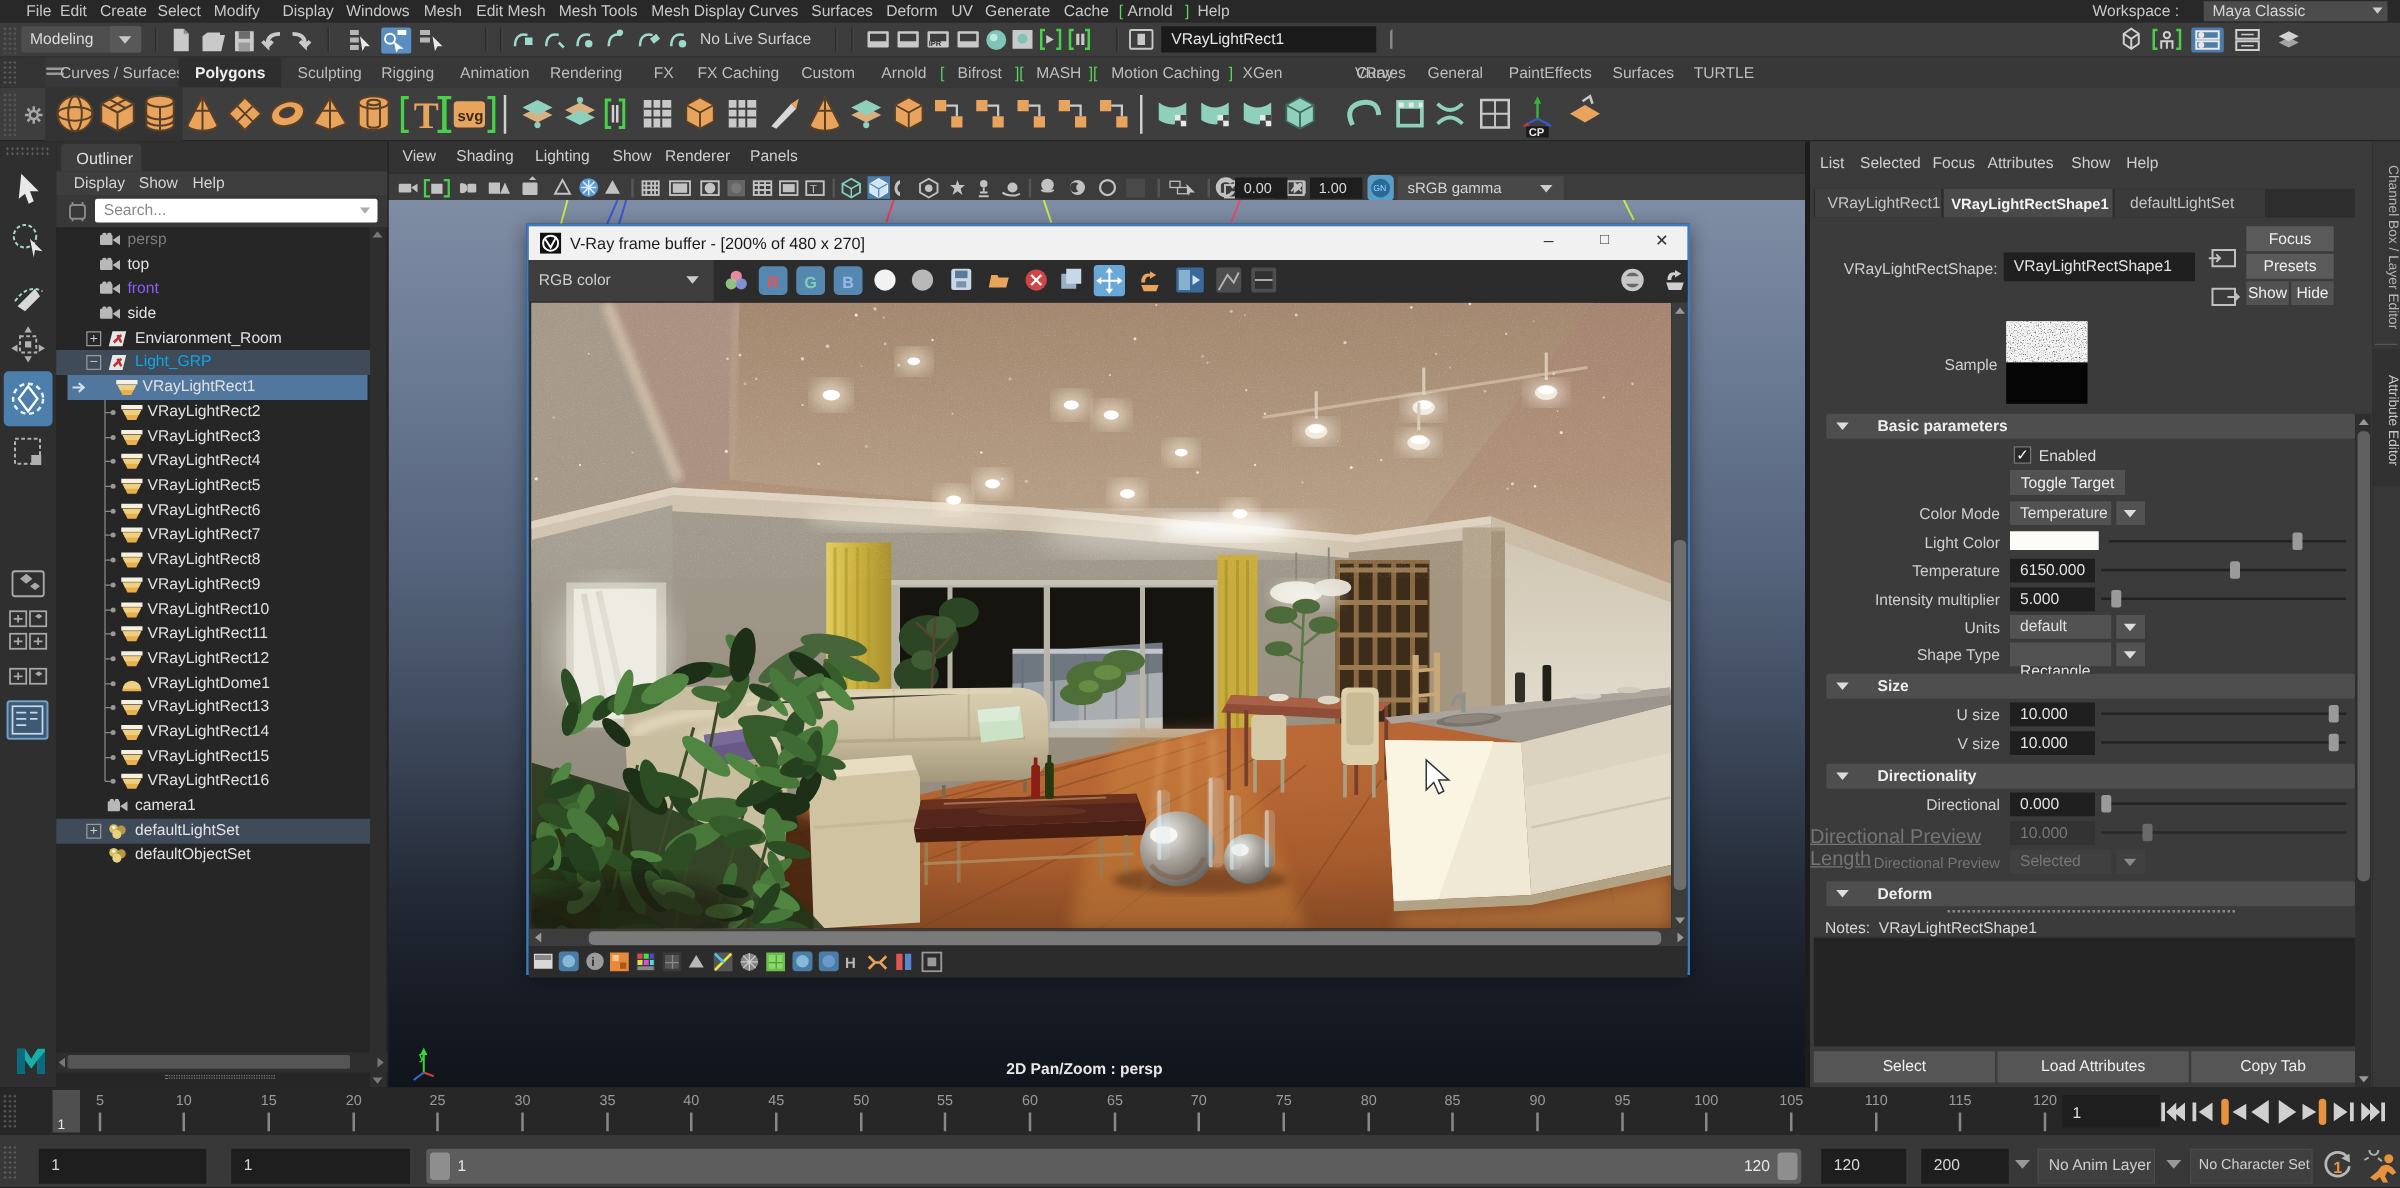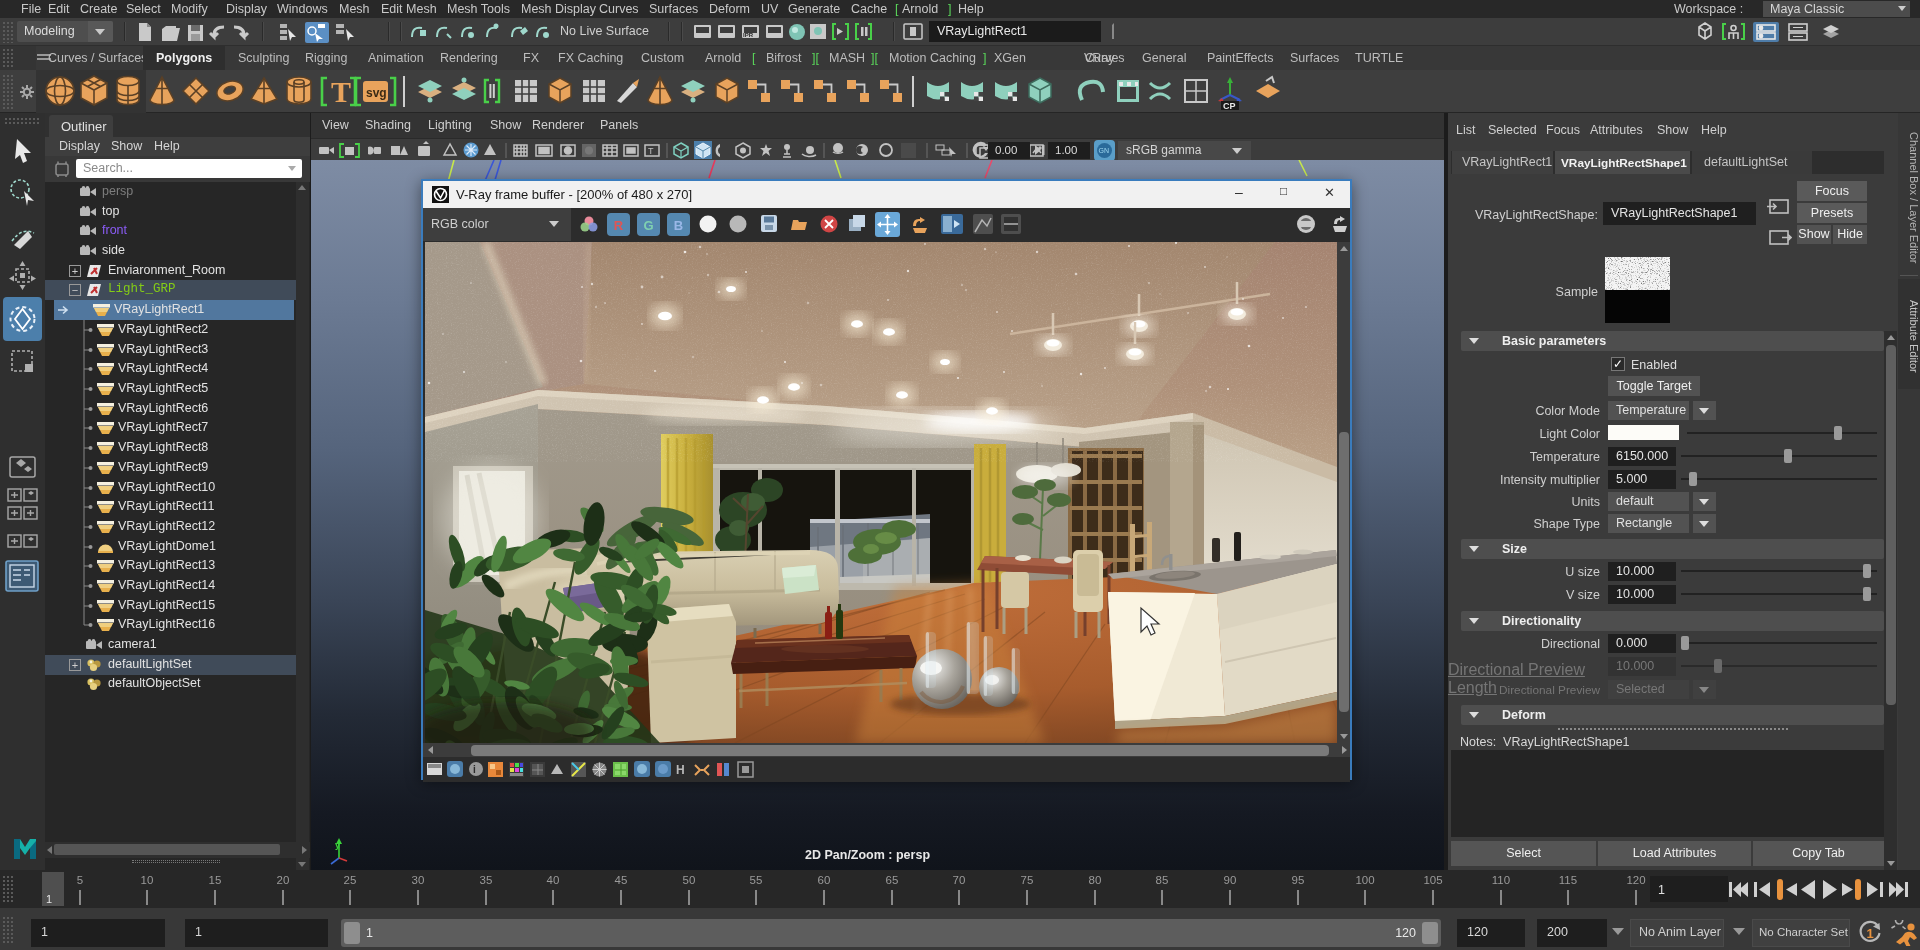--- a/index.html
+++ b/index.html
@@ -522,21 +522,21 @@
           <path d="M1 13 L4 1 L15 1 L12 13 Z" fill="#e8e8e8"></path>
           <path d="M5 10 L11 4 M11 10 L8 4" stroke="#c03030" stroke-width="2"></path>
         </svg>
 <div class="abs" style="left:63px;top:81px;color:#e2e2e2;">Enviaronment_Room</div>
 <div class="abs" style="left:0;top:98px;width:251px;height:20px;background:#404b59;"></div>
 <div class="abs" style="left:24px;top:102px;width:12px;height:12px;border:1px solid #999;color:#ccc;font-size:11px;line-height:10px;text-align:center;">−</div>
 <svg class="abs" style="left:41px;top:101px;" width="16" height="14" viewBox="0 0 16 14">
           <path d="M1 13 L4 1 L15 1 L12 13 Z" fill="#e8e8e8"></path>
           <path d="M5 10 L11 4 M11 10 L8 4" stroke="#c03030" stroke-width="2"></path>
         </svg>
-<div class="abs" style="left:63px;top:100px;color:#84cc16;font-family:Liberation Mono, monospace;">Light_GRP</div>
+<div class="abs" style="left:63px;top:100px;color:#0ea5e9;">Light_GRP</div>
 <div class="abs" style="left:9px;top:118px;width:240px;height:20px;background:#51779e;"></div>
 <svg class="abs" style="left:12px;top:123px;" width="14" height="10" viewBox="0 0 14 10">
           <path d="M1 5 L9 5 M6 1.5 L10 5 L6 8.5" stroke="#cfe0f0" stroke-width="1.6" fill="none"></path>
         </svg>
 <svg class="abs" style="left:47px;top:121px;" width="19" height="14" viewBox="0 0 19 14">
           <rect x="1" y="1" width="17" height="3.5" fill="#f5f0e0"></rect>
           <path d="M2 5 L17 5 L13 13 L6 13 Z" fill="#e8b04c"></path>
           <path d="M2 5 L17 5 L15 9 L4 9 Z" fill="#f0cf80"></path>
         </svg>
 <div class="abs" style="left:69px;top:120px;color:#e2e2e2;">VRayLightRect1</div>
@@ -1515,21 +1515,21 @@
     <div class="abs" style="left:0;top:360px;width:152px;text-align:right;">Intensity multiplier</div>
     <div class="abs" style="left:160px;top:357px;width:68px;height:19px;background:#1f1f1f;color:#e4e4e4;padding:2px 0 0 8px;">5.000</div>
     <div class="abs" style="left:233px;top:365px;width:196px;height:2px;background:#222;"></div>
     <div class="abs" style="left:241px;top:359px;width:8px;height:14px;background:#9a9a9a;border-radius:2px;"></div>
     <div class="abs" style="left:0;top:382px;width:152px;text-align:right;">Units</div>
     <div class="abs" style="left:160px;top:379px;width:81px;height:19px;background:#525252;color:#e0e0e0;padding:2px 0 0 8px;">default</div>
     <div class="abs" style="left:245px;top:379px;width:23px;height:19px;background:#525252;">
         <div class="abs" style="left:6px;top:7px;width:0;height:0;border-left:5px solid transparent;border-right:5px solid transparent;border-top:6px solid #ddd;"></div>
       </div>
     <div class="abs" style="left:0;top:404px;width:152px;text-align:right;">Shape Type</div>
-    <div class="abs" style="left:160px;top:401px;width:81px;height:19px;background:#525252;color:#e0e0e0;padding:2px 0 0 8px;">Rectangle</div>
+    <div class="abs" style="left:160px;top:401px;width:81px;height:19px;background:#525252;color:#e0e0e0;padding:16px 0 0 8px;">Rectangle</div>
     <div class="abs" style="left:245px;top:401px;width:23px;height:19px;background:#525252;">
         <div class="abs" style="left:6px;top:7px;width:0;height:0;border-left:5px solid transparent;border-right:5px solid transparent;border-top:6px solid #ddd;"></div>
       </div>
 
     <div class="abs" style="left:13px;top:426px;width:423px;height:20px;background:#4e4e4e;border-radius:2px;">
       <div class="abs" style="left:8px;top:7px;width:0;height:0;border-left:5px solid transparent;border-right:5px solid transparent;border-top:6px solid #ddd;"></div>
       <span class="abs" style="left:41px;top:3px;font-weight:bold;color:#eee;">Size</span>
     </div>
     <div class="abs" style="left:0;top:452px;width:152px;text-align:right;">U size</div>
     <div class="abs" style="left:160px;top:449px;width:68px;height:19px;background:#1f1f1f;color:#e4e4e4;padding:2px 0 0 8px;">10.000</div>

